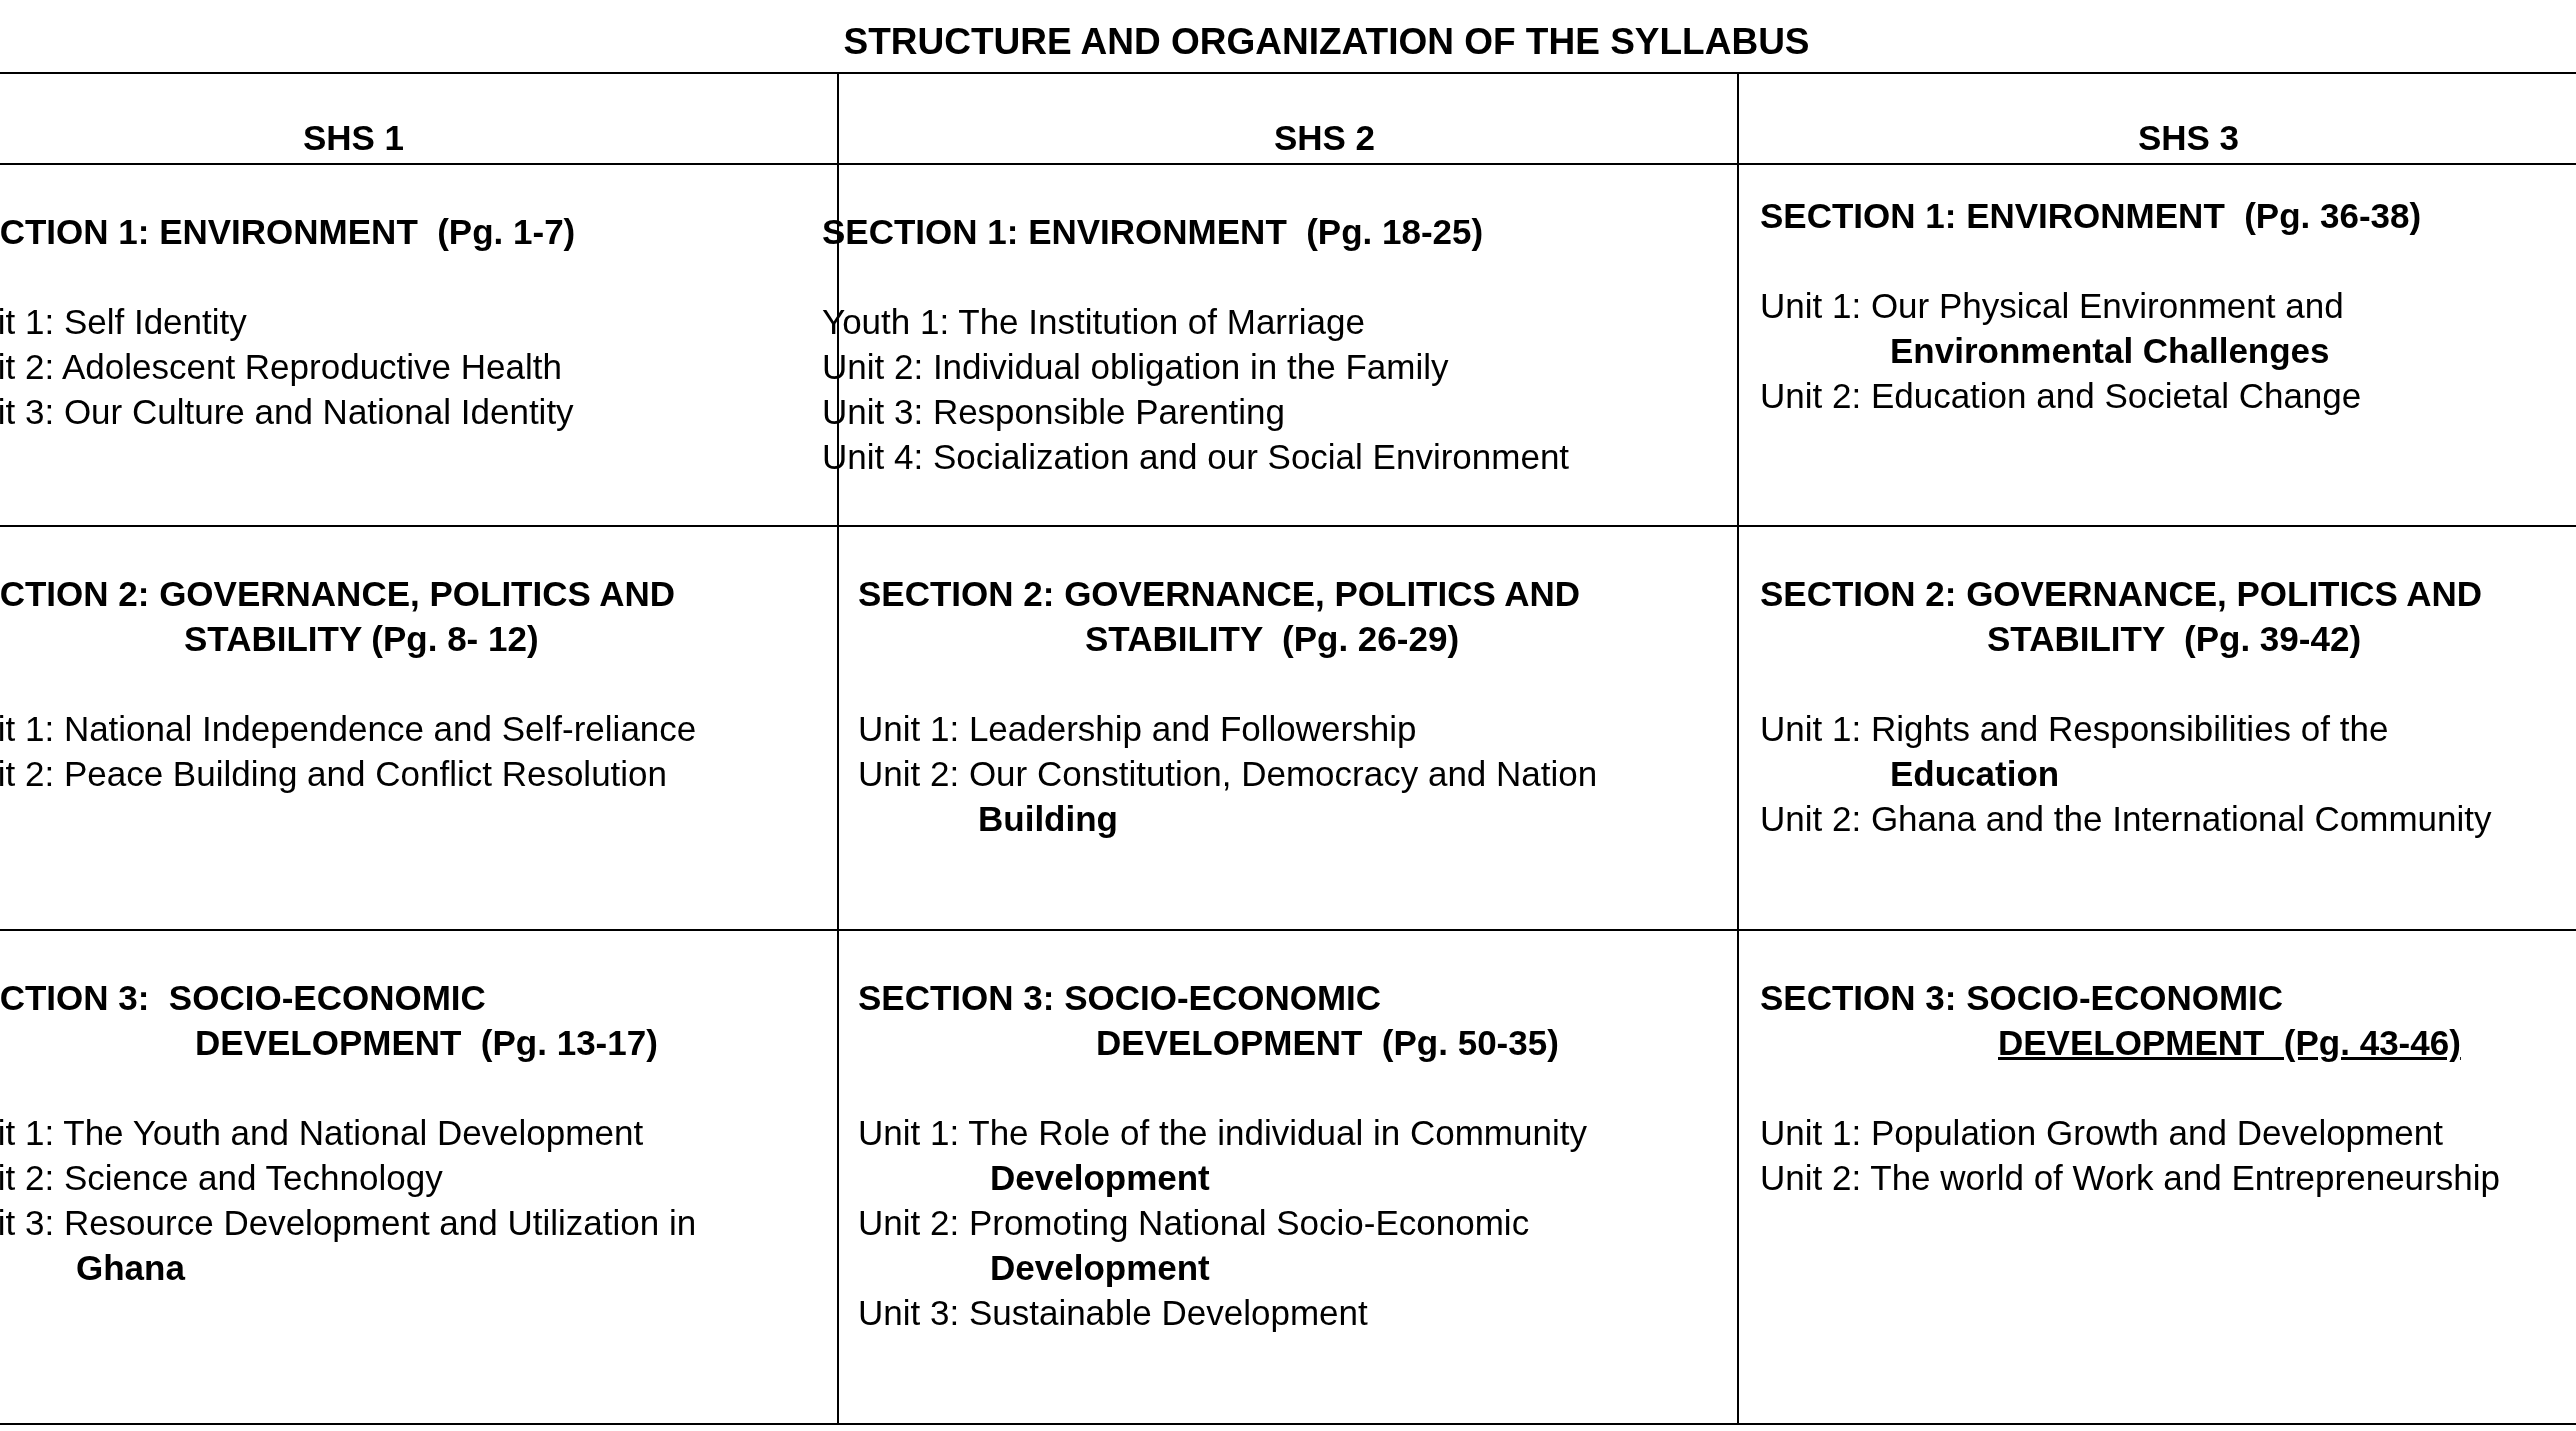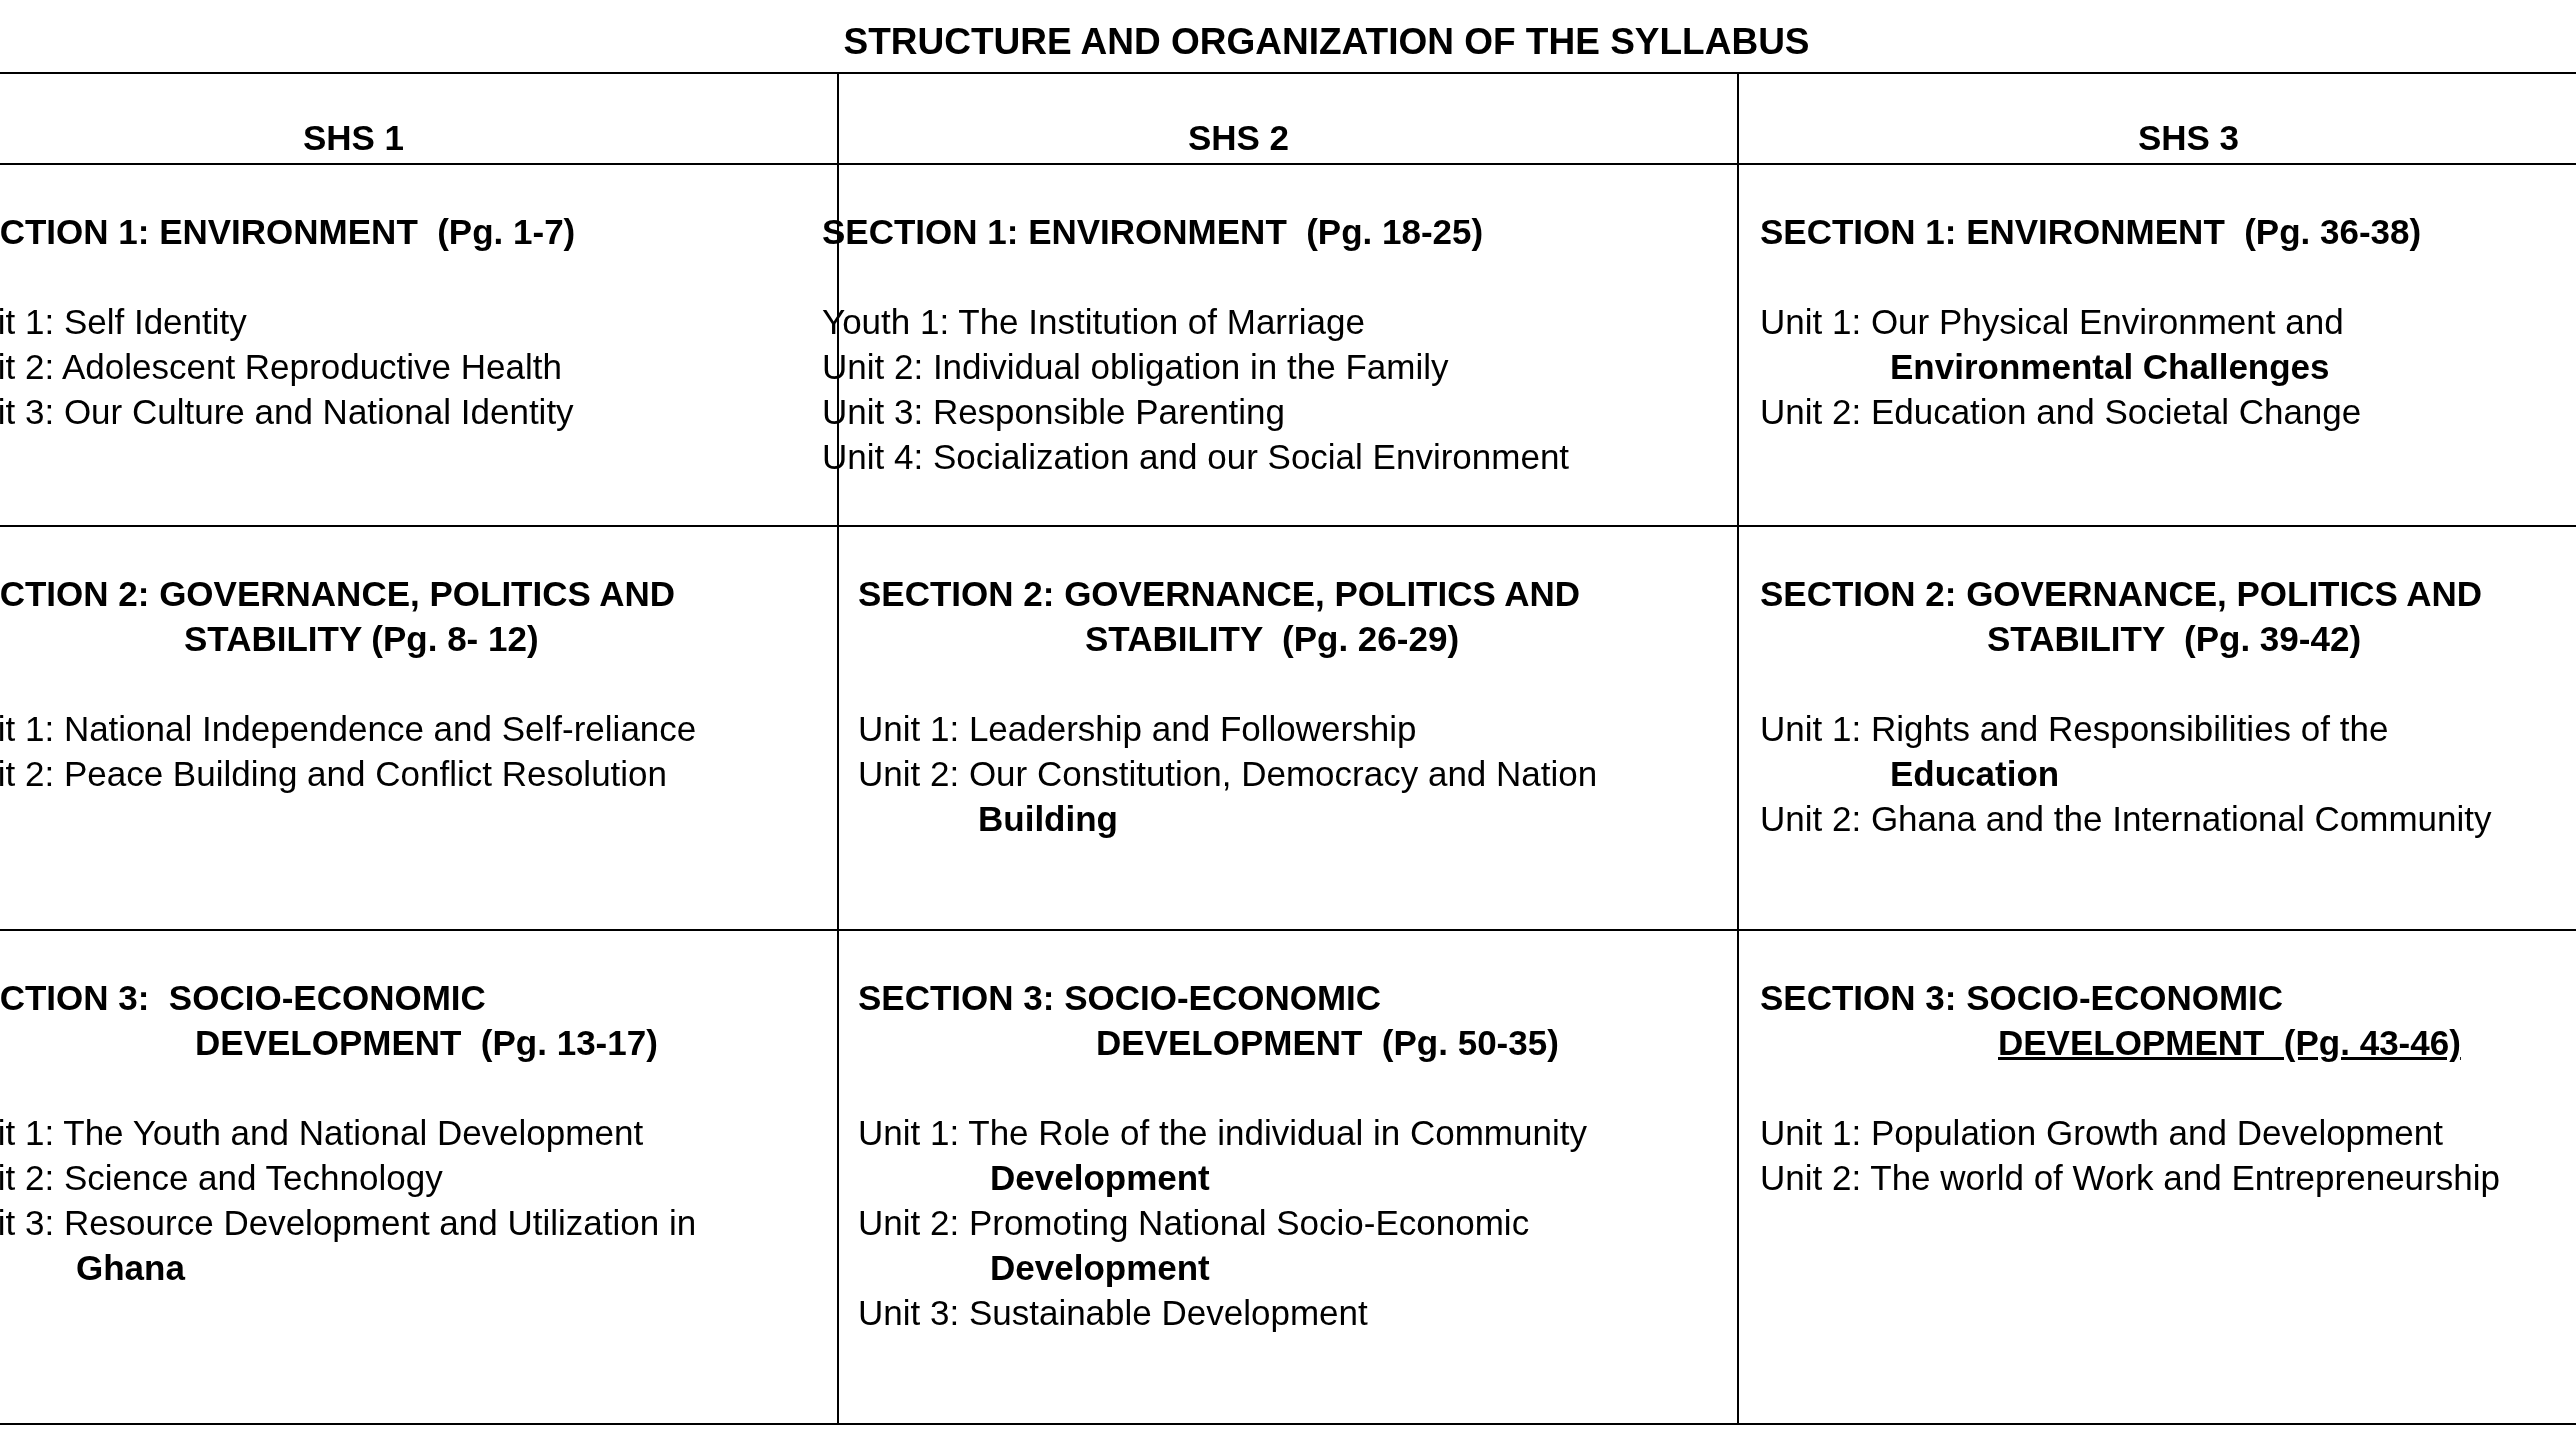--- a/index.html
+++ b/index.html
@@ -30,21 +30,21 @@
 <div class="hline" style="top:72px;"></div>
 <div class="hline" style="top:163px;"></div>
 <div class="hline" style="top:525px;"></div>
 <div class="hline" style="top:929px;"></div>
 <div class="hline" style="top:1423px;"></div>
 
 <div class="vline" style="left:837px;"></div>
 <div class="vline" style="left:1737px;"></div>
 
 <div class="colhead" style="left:0; width:837px; left:-65px;">SHS 1</div>
-<div class="colhead" style="left:797px; width:883px;">SHS 2</div>
+<div class="colhead" style="left:883px; width:883px;">SHS 2</div>
 <div class="colhead" style="left:1739px; width:899px;">SHS 3</div>
 
 <div class="cell" style="left:-47px; top:209px;">
   <div class="sec">SECTION 1: ENVIRONMENT  (Pg. 1-7)</div>
   <div class="units">
     <div class="unit">Unit 1: Self Identity</div>
     <div class="unit">Unit 2: Adolescent Reproductive Health</div>
     <div class="unit">Unit 3: Our Culture and National Identity</div>
   </div>
 </div>
@@ -102,21 +102,21 @@
       <span class="cont" style="padding-left:132px;">Development</span>
     </div>
     <div class="unit">
       <span>Unit 2: Promoting National Socio-Economic</span>
       <span class="cont" style="padding-left:132px;">Development</span>
     </div>
     <div class="unit">Unit 3: Sustainable Development</div>
   </div>
 </div>
 
-<div class="cell" style="left:1760px; top:209px;">
+<div class="cell" style="left:1760px; top:193px;">
   <div class="sec">SECTION 1: ENVIRONMENT  (Pg. 36-38)</div>
   <div class="units">
     <div class="unit">
       <span>Unit 1: Our Physical Environment and</span>
       <span class="cont" style="padding-left:130px;">Environmental Challenges</span>
     </div>
     <div class="unit">Unit 2: Education and Societal Change</div>
   </div>
 </div>
 

